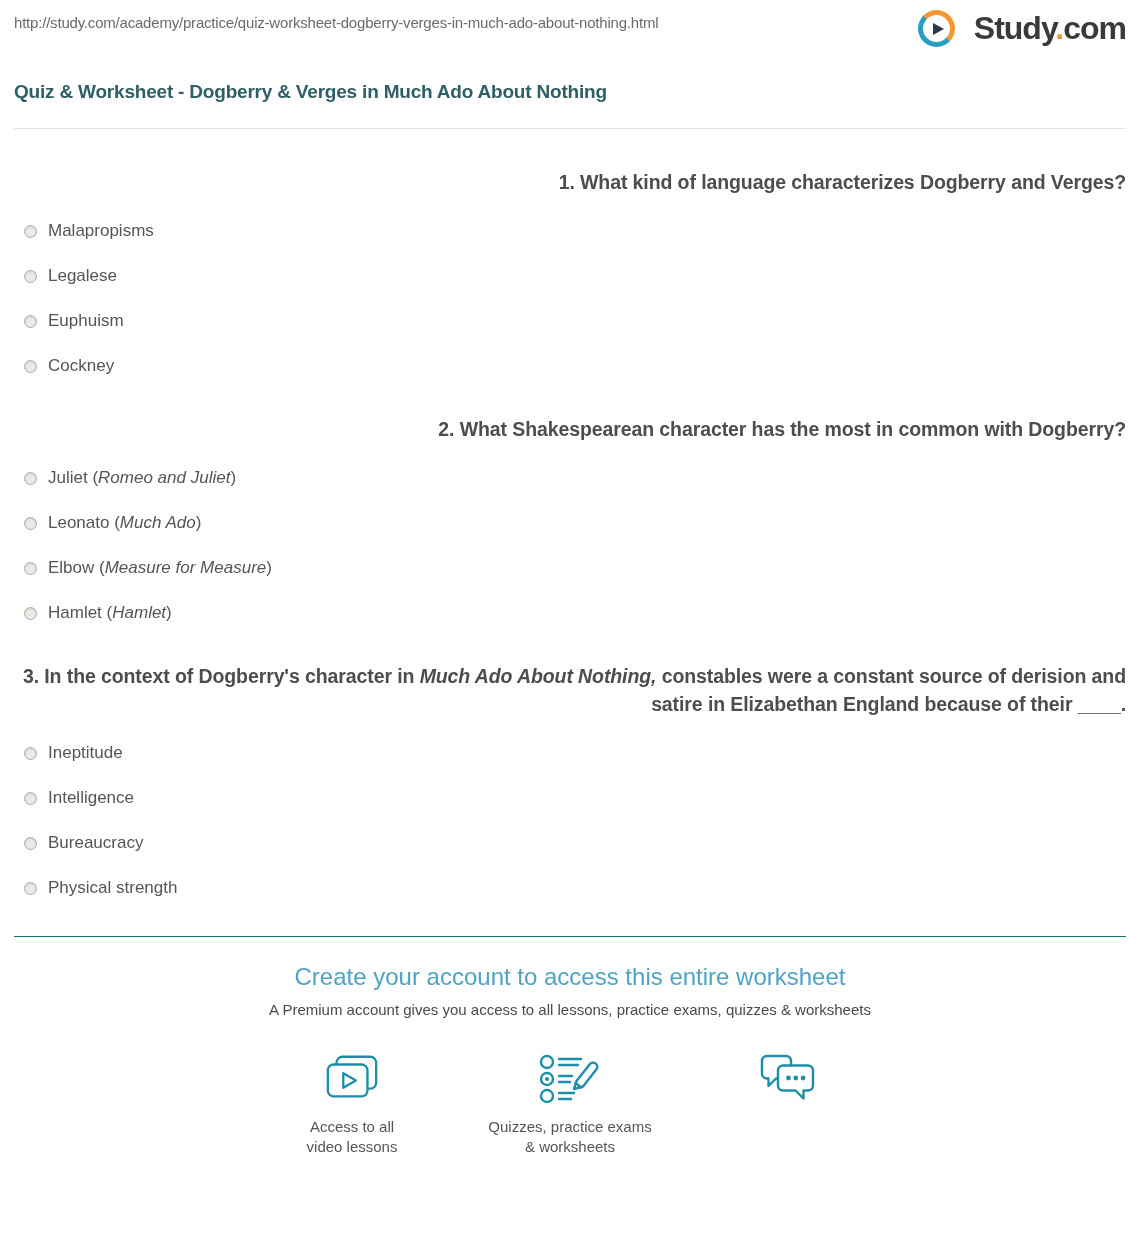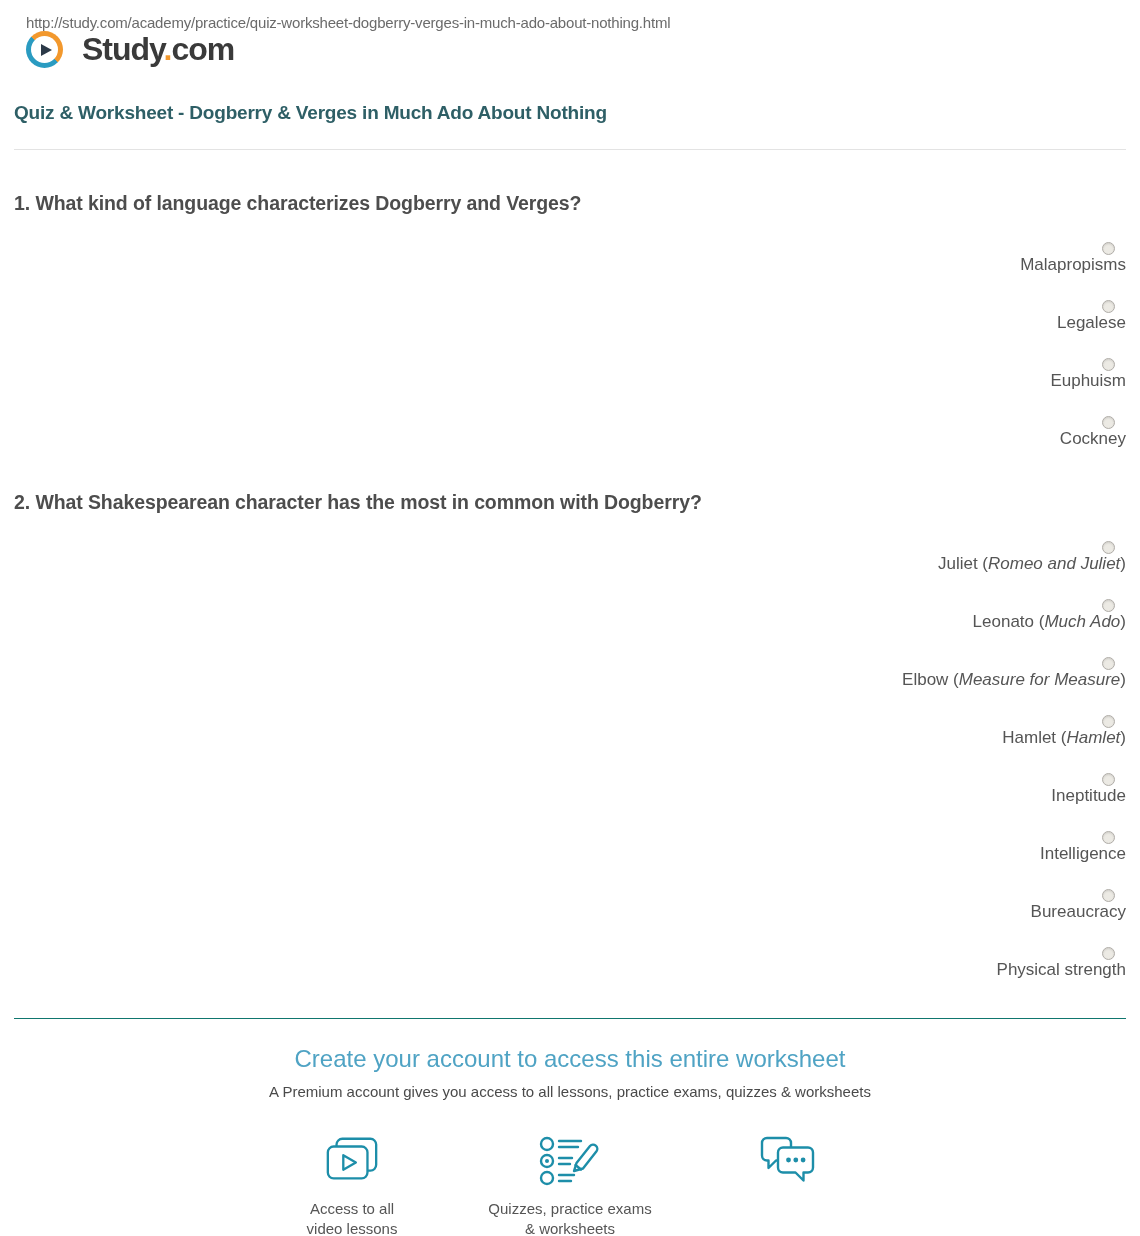--- a/index.html
+++ b/index.html
@@ -4,21 +4,21 @@
 <style>
   * { margin: 0; padding: 0; box-sizing: border-box; }
   html, body { background: #fff; }
   body {
     width: 1140px; height: 1236px;
     font-family: "Liberation Sans", sans-serif;
     color: #555; overflow: hidden;
   }
 
   
-  .top-bar { display: flex; justify-content: space-between; align-items: flex-start; padding: 10px 14px 0 26px; flex-direction: column; }
+  .top-bar { display: flex; justify-content: space-between; align-items: flex-start; padding: 10px 14px 0 14px; }
   .page-url { font-size: 15px; color: #6b6b6b; margin-top: 4px; letter-spacing: -0.2px; }
   .logo { display: flex; align-items: center; gap: 19px; cursor: pointer; }
   .logo-icon {
     width: 37px; height: 37px; border-radius: 50%;
     background: conic-gradient(from 315deg, #f2982d 0 50%, #2a9bc1 50% 100%);
     display: flex; align-items: center; justify-content: center;
   }
   .logo-icon-inner {
     width: 27px; height: 27px; border-radius: 50%; background: #fff;
     display: flex; align-items: center; justify-content: center;
@@ -36,23 +36,23 @@
   .page-title {
     font-size: 19px; line-height: 39px; font-weight: bold;
     color: #2e5f66; margin: 25px 14px 0 14px; max-width: 800px; letter-spacing: -0.2px;
   }
   .divider { border: none; border-top: 1px solid #e3e3e3; margin: 17px 14px 0 14px; }
 
   
   .question { margin: 0 14px; }
   .question-heading {
     font-size: 19.5px; line-height: 28px; font-weight: bold; color: #4d4d4d;
-    margin-top: 39px; letter-spacing: -0.1px;
-  }
-  .option { display: flex; align-items: flex-end; margin-top: 25px; flex-direction: column; }
+    margin-top: 39px; letter-spacing: -0.1px; text-align: right;
+  }
+  .option { display: flex; align-items: center; margin-top: 25px; }
   .radio {
     width: 13px; height: 13px; border-radius: 50%;
     border: 1px solid #b0ada8;
     background: #eceae4;
     box-shadow: inset 0 1px 2px rgba(0,0,0,0.12);
     margin: 0 11px 0 10px; flex: 0 0 auto; cursor: pointer;
   }
   .option-label { font-size: 17px; color: #555; cursor: pointer; }
   .questions-block { padding-bottom: 38px; }
 
@@ -121,20 +121,21 @@
       <span class="radio"></span>
       <span class="option-label"><span>Elbow (</span><em>Measure for Measure</em><span>)</span></span>
     </div>
     <div class="option">
       <span class="radio"></span>
       <span class="option-label"><span>Hamlet (</span><em>Hamlet</em><span>)</span></span>
     </div>
   </div>
 
   <div class="question">
+    <div class="question-heading"><span>3. In the context of Dogberry's character in </span><em>Much Ado About Nothing,</em><span> constables were a constant source of derision and satire in Elizabethan England because of their ____.</span></div>
     <div class="option">
       <span class="radio"></span>
       <span class="option-label"><span>Ineptitude</span><em></em><span></span></span>
     </div>
     <div class="option">
       <span class="radio"></span>
       <span class="option-label"><span>Intelligence</span><em></em><span></span></span>
     </div>
     <div class="option">
       <span class="radio"></span>

